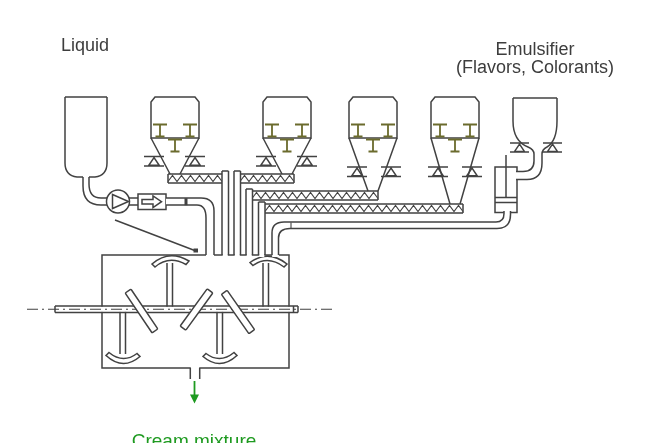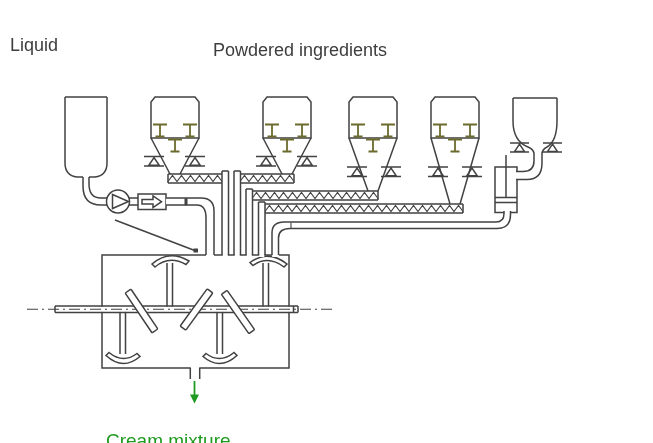--- a/index.html
+++ b/index.html
@@ -1,19 +1,19 @@
 <!DOCTYPE html>
 <html style="--c-line: #424242; --c-label_text: #3d3d3d; --c-green: #1e9a20; --c-olive: #6b6b2d; --c-background: #ffffff;"><head>
 <meta charset="utf-8">
 <style>
   html,body{margin:0;padding:0;background:#fff;}
   .stage{position:relative;width:653px;height:443px;background:var(--c-background,#fff);
          font-family:"Liberation Sans",sans-serif;overflow:hidden;}
   .stage svg{position:absolute;left:0;top:0;}
-  .lbl{position:absolute;text-align:left;color:var(--c-label_text,#3d3d3d);
+  .lbl{position:absolute;text-align:center;color:var(--c-label_text,#3d3d3d);
        font-size:18px;line-height:20px;}
   .lbl.green{color:var(--c-green,#1e9a20);font-size:19px;}
   .ln{stroke:var(--c-line,#424242);stroke-width:1.5;fill:none;}
   .thin{stroke:var(--c-line,#424242);stroke-width:1.1;fill:none;}
   .fw{stroke:var(--c-line,#424242);stroke-width:1.5;fill:#fff;}
   .wf{fill:#fff;stroke:none;}
   .fl{fill:var(--c-line,#424242);stroke:none;}
   .olv{stroke:var(--c-olive,#6b6b2d);stroke-width:1.8;fill:none;}
   .grnl{stroke:var(--c-green,#1e9a20);stroke-width:1.8;fill:none;}
   .grnf{fill:var(--c-green,#1e9a20);stroke:none;}
@@ -257,18 +257,21 @@
     <g>
       <path class="grnl" d="M194.5,381 V395.5"></path>
       <path class="grnf" d="M190,394.5 L199,394.5 L194.5,403.5 Z"></path>
     </g>
   </svg>
 
   <div class="lbl" style="left:10px;top:35px;width:150px;">
     <div>Liquid</div>
   </div>
 
-  <div class="lbl" style="left:213px;top:40px;width:224px;">Powdered ingredients</div>
-
+
+  <div class="lbl" style="left:428px;top:40px;width:214px;line-height:18px;">
+    <div>Emulsifier</div>
+    <div>(Flavors, Colorants)</div>
+  </div>
 
   <div class="lbl green" style="left:106px;top:397px;width:176px;margin-top:34px;">Cream mixture</div>
 
 </div>
 
 </body></html>

